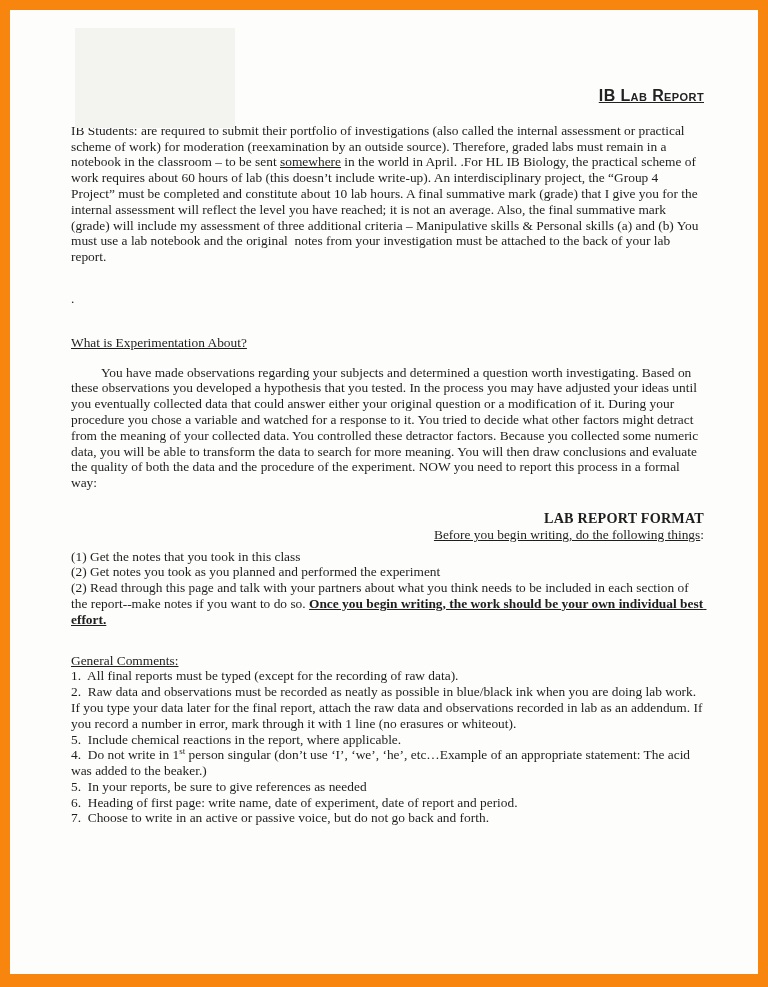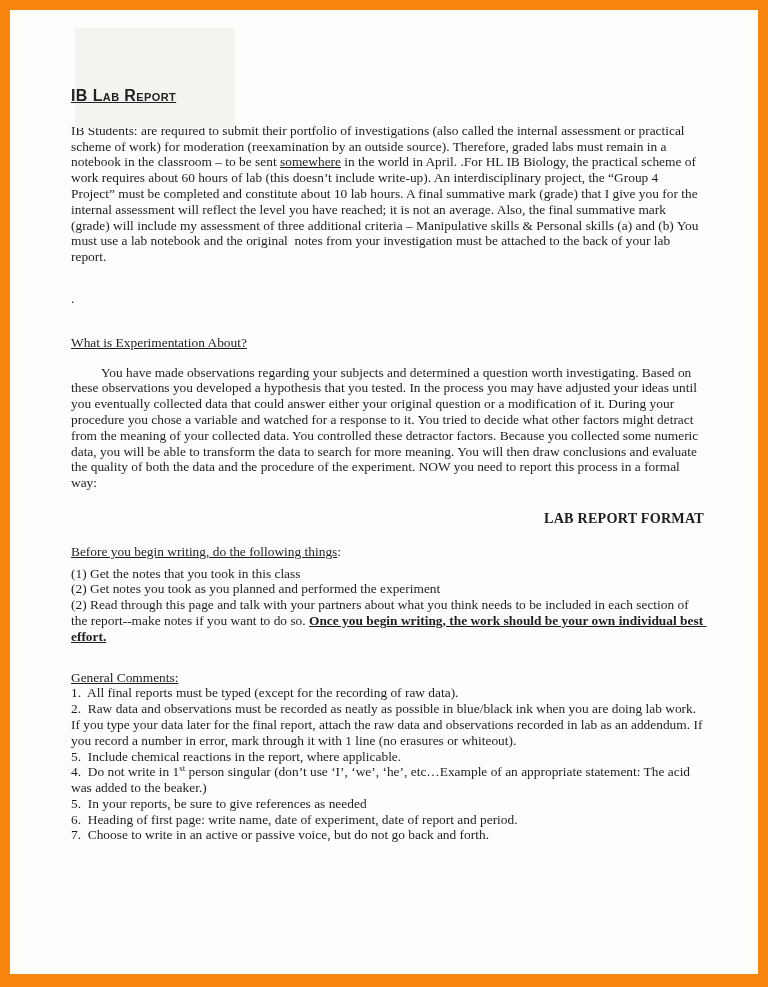--- a/index.html
+++ b/index.html
@@ -28,21 +28,21 @@
   }
   .scan-artifact {
     position: absolute;
     left: 65px; top: 18px;
     width: 160px; height: 100px;
     background: #F3F3F0;
   }
   .doc-title {
     position: relative;
     margin: 0;
-    text-align: left;
+    text-align: right;
     font-family: "Liberation Sans", sans-serif;
     font-variant: small-caps;
     font-weight: bold;
     font-size: 16px;
     letter-spacing: 0.4px;
     text-decoration: underline;
     color: #222222;
   }
   p { margin: 0; white-space: pre-wrap; }
   .para-intro { margin-top: 19px; }
@@ -55,21 +55,21 @@
   }
   h2 { margin: 0; }
   .para-exp { margin-top: 14px; text-indent: 30px; }
   .h-format {
     margin-top: 20px;
     text-align: right;
     font-weight: bold;
     font-size: 14.2px;
     letter-spacing: 0.2px;
   }
-  .h-before { margin-top: 17px; font-weight: normal; font-size: 13.4px; }
+  .h-before { font-weight: normal; font-size: 13.4px; text-align: right; }
   .steps { margin-top: 6px; }
   .h-general { margin-top: 25px; }
   sup { font-size: 9px; line-height: 0; vertical-align: super; }
 </style>
 </head>
 <body>
 
 <div class="frame" style="background: rgb(248, 133, 13);">
   <div class="page" style="background: rgb(253, 253, 252); color: rgb(30, 30, 30);">
 

